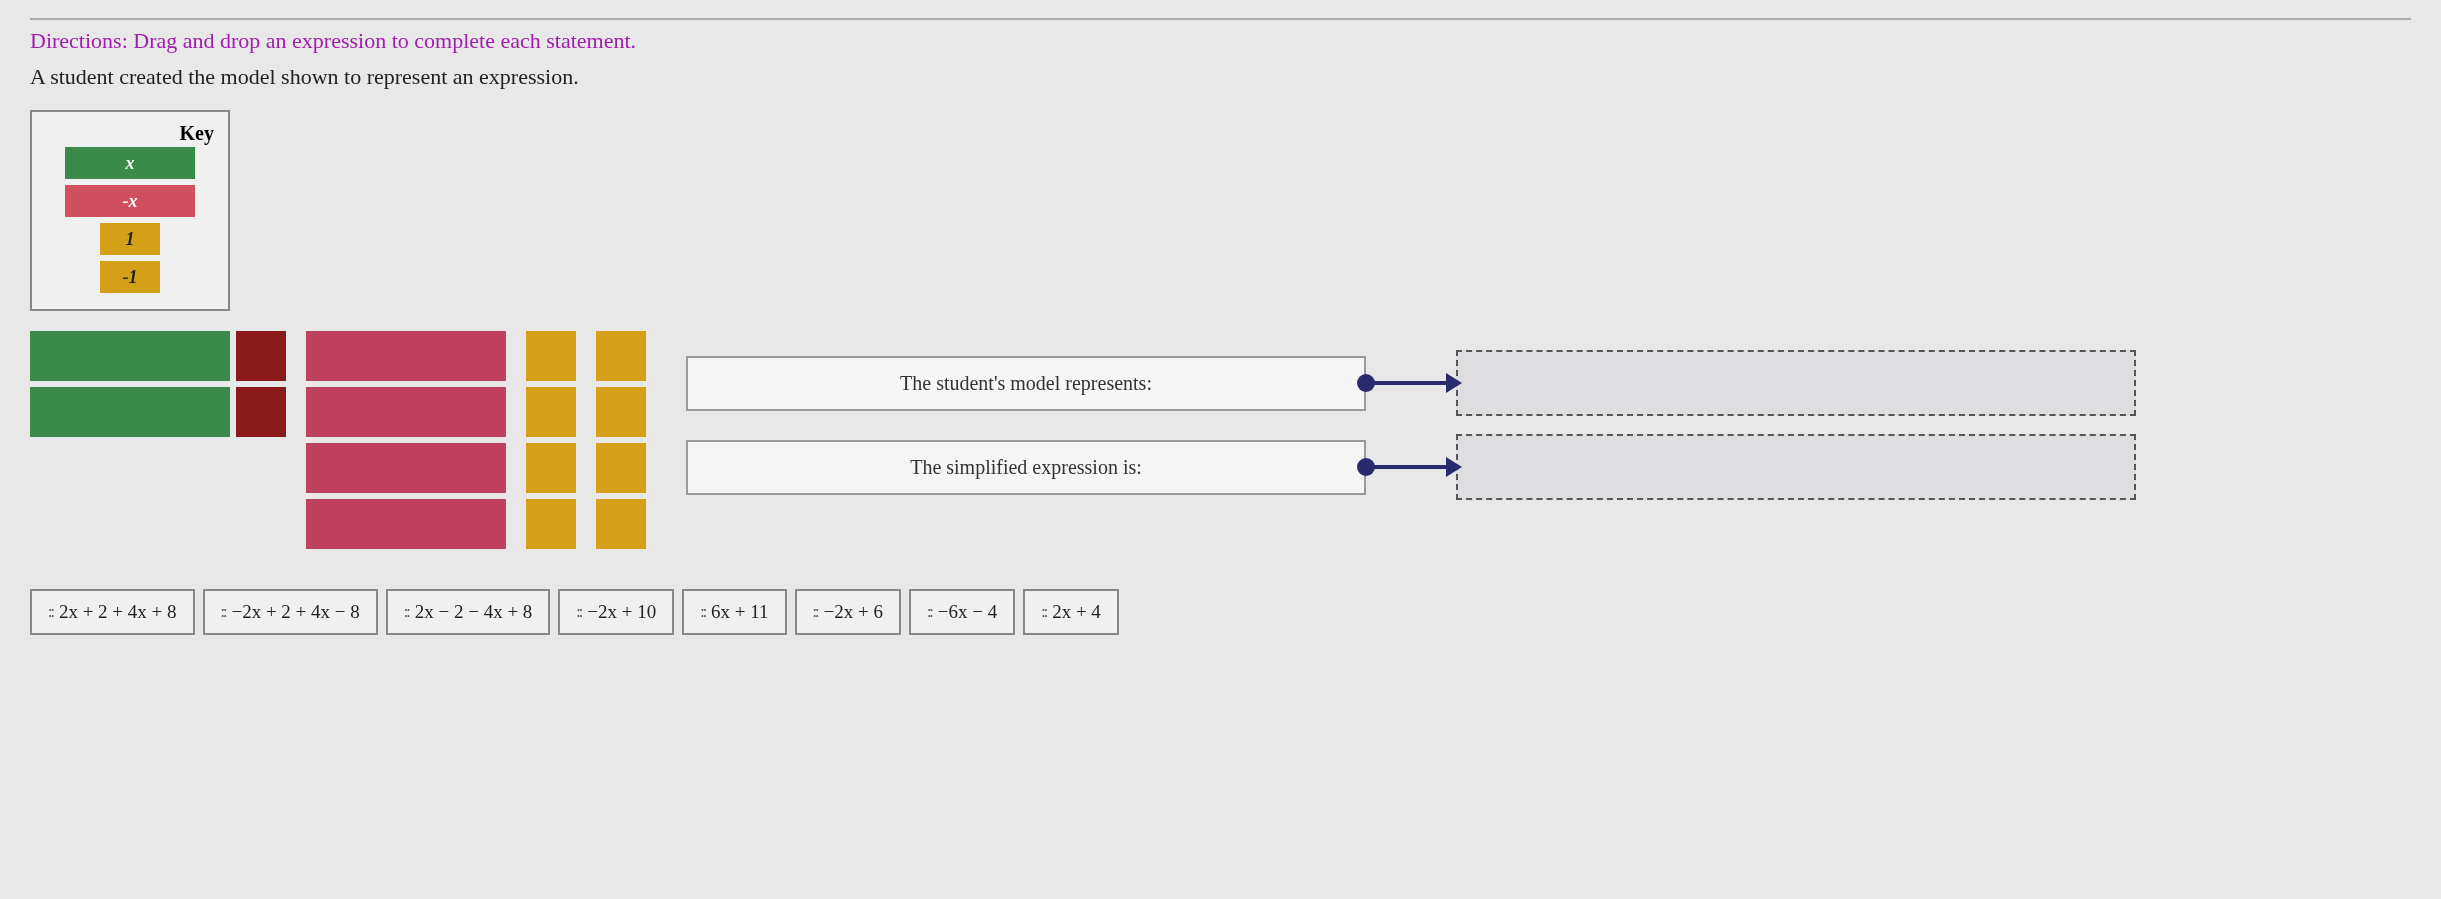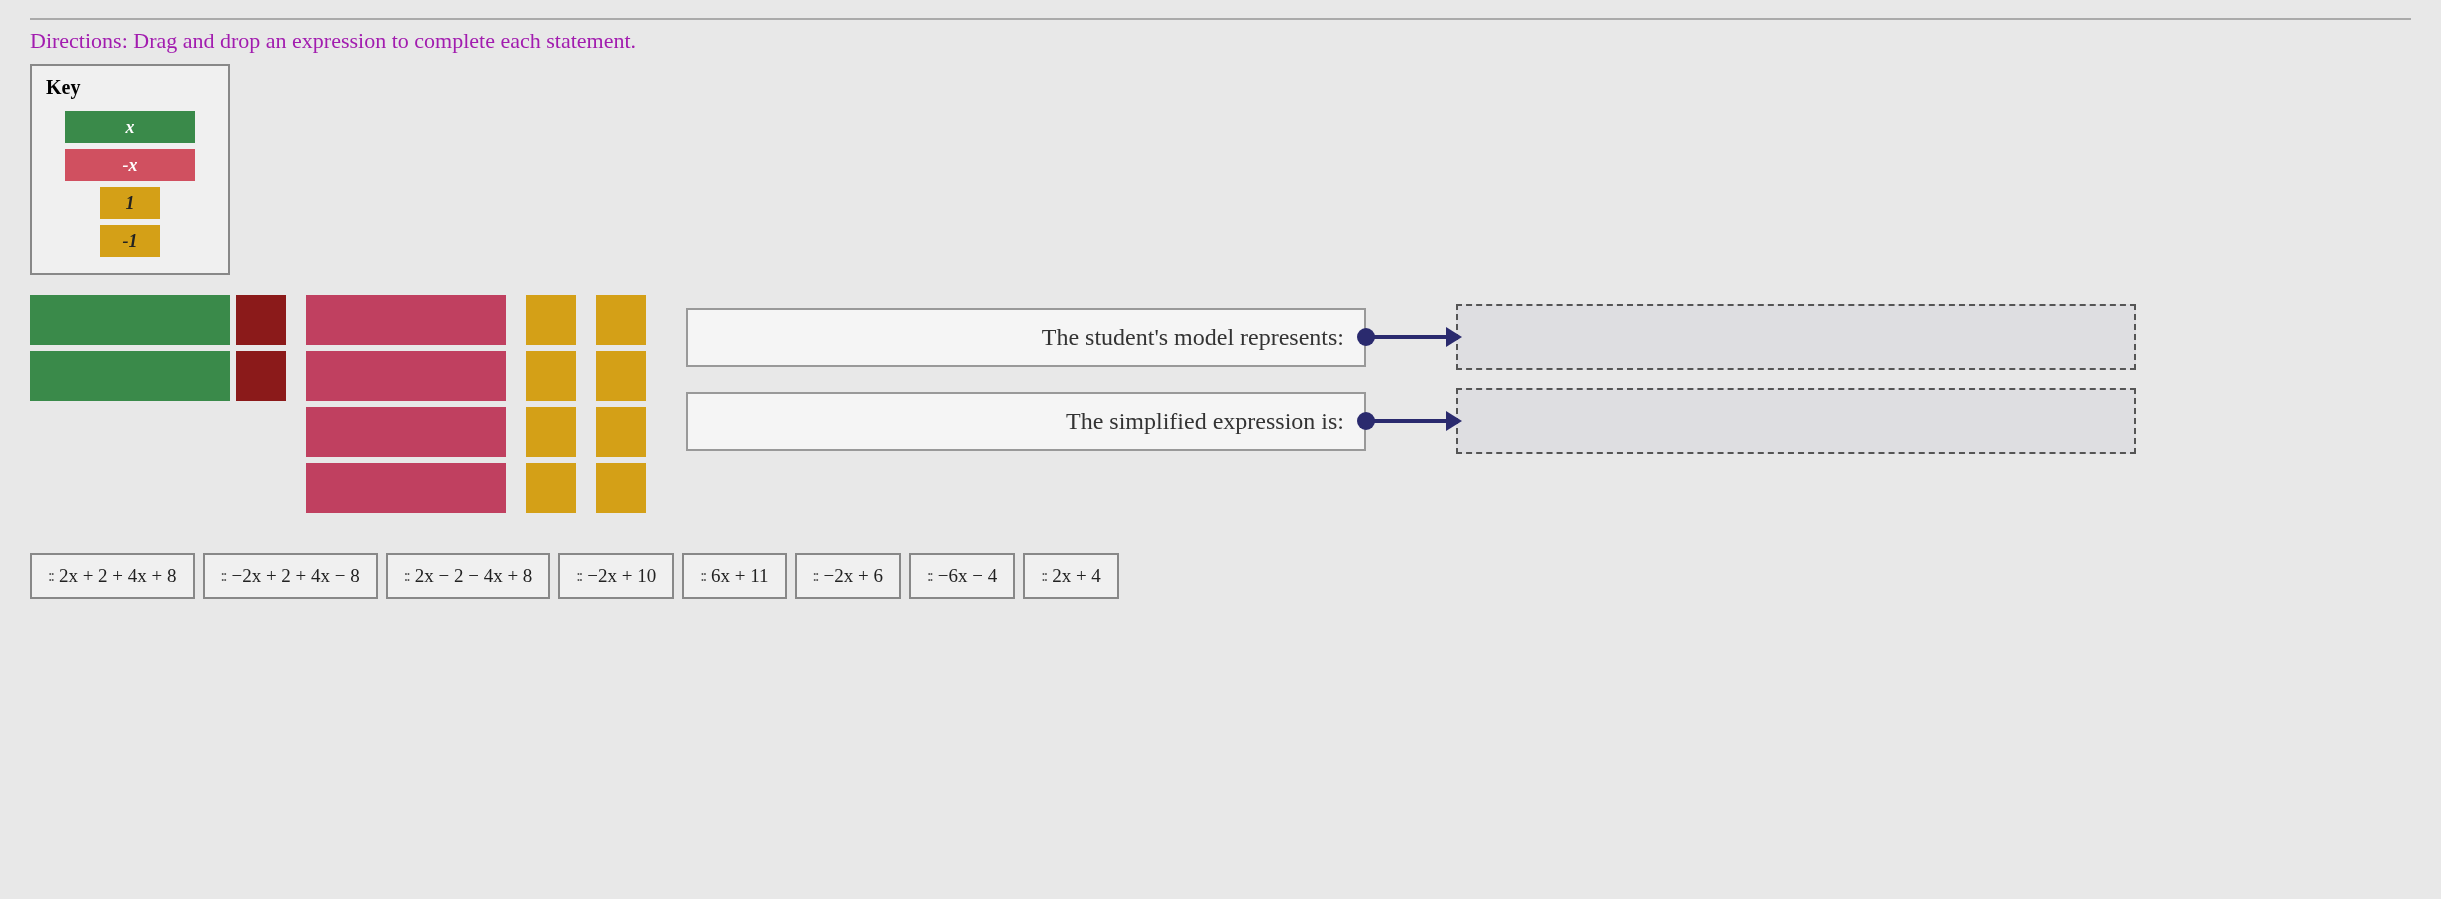--- a/index.html
+++ b/index.html
@@ -38,22 +38,22 @@
       border: 2px solid #888;
       background: #f0f0f0;
       padding: 10px 14px;
       width: 200px;
       flex-shrink: 0;
     }
 
     .key-title {
       font-size: 20px;
       font-weight: bold;
-      text-align: left;
-      margin-bottom: 12px;
+      text-align: right;
+      margin-bottom: 2px;
     }
 
     .key-item {
       margin-bottom: 6px;
       display: flex;
       align-items: center;
       justify-content: center;
     }
 
     .key-tile {
@@ -116,24 +116,24 @@
     .small-yellow {
       width: 50px;
       height: 50px;
       background: #d4a017;
     }
 
     .statement-box {
       border: 2px solid #999;
       background: #f5f5f5;
       padding: 14px 20px;
-      font-size: 24px;
+      font-size: 20px;
       color: #333;
       width: 680px;
-      text-align: right;
+      text-align: center;
     }
 
     
     .drag-options {
       display: flex;
       flex-direction: row;
       gap: 8px;
       flex-wrap: wrap;
       margin-top: 30px;
       align-items: center;
@@ -179,20 +179,21 @@
       height: 66px;
       margin-left: 0;
     }
 
   </style>
 </head>
 <body>
 <div class="main-container">
 
   <div class="directions">Directions: Drag and drop an expression to complete each statement.</div>
+  <div class="subtitle">A student created the model shown to represent an expression.</div>
 
   <div class="top-section">
 
     <div style="display:flex; flex-direction:column; gap:10px;">
 
       <div class="key-box">
         <div class="key-title">Key</div>
         <div class="key-item">
           <div class="key-tile tile-green">
             <span>x</span>

